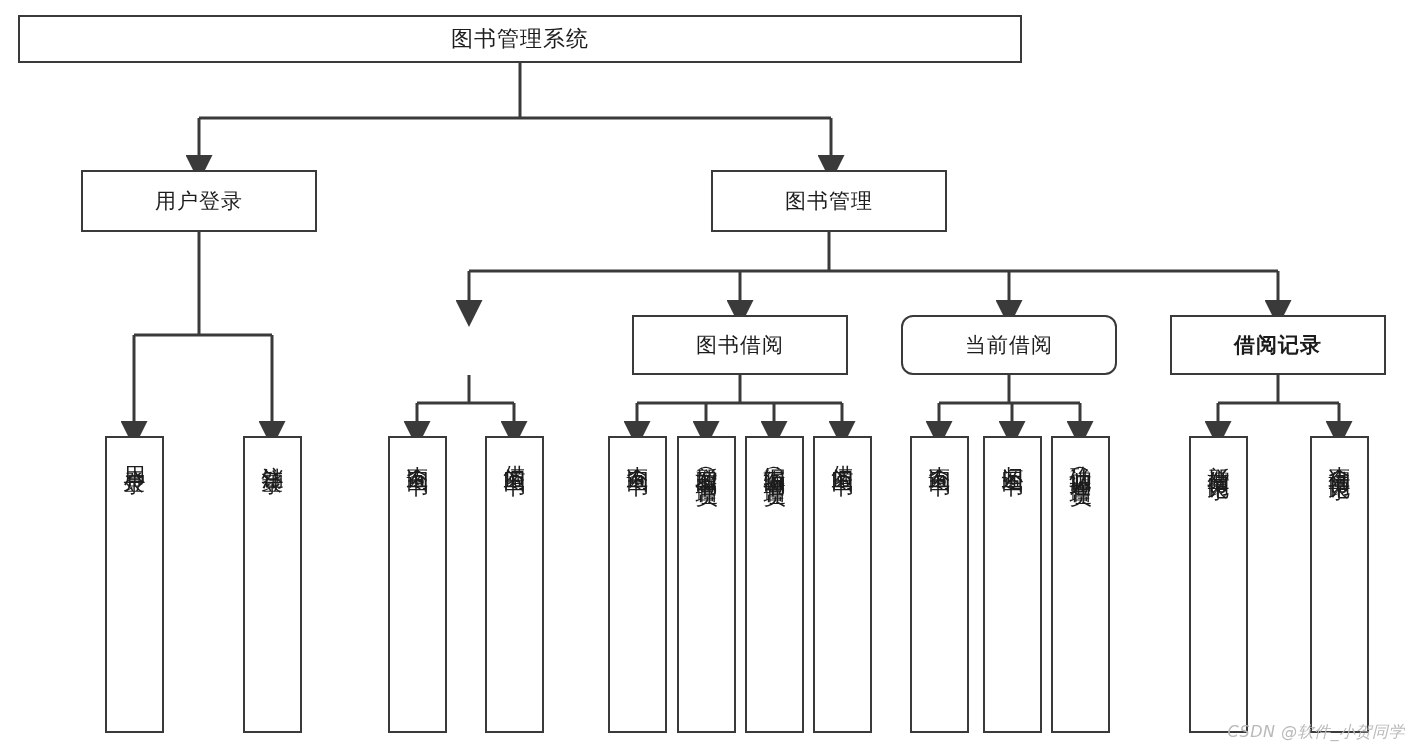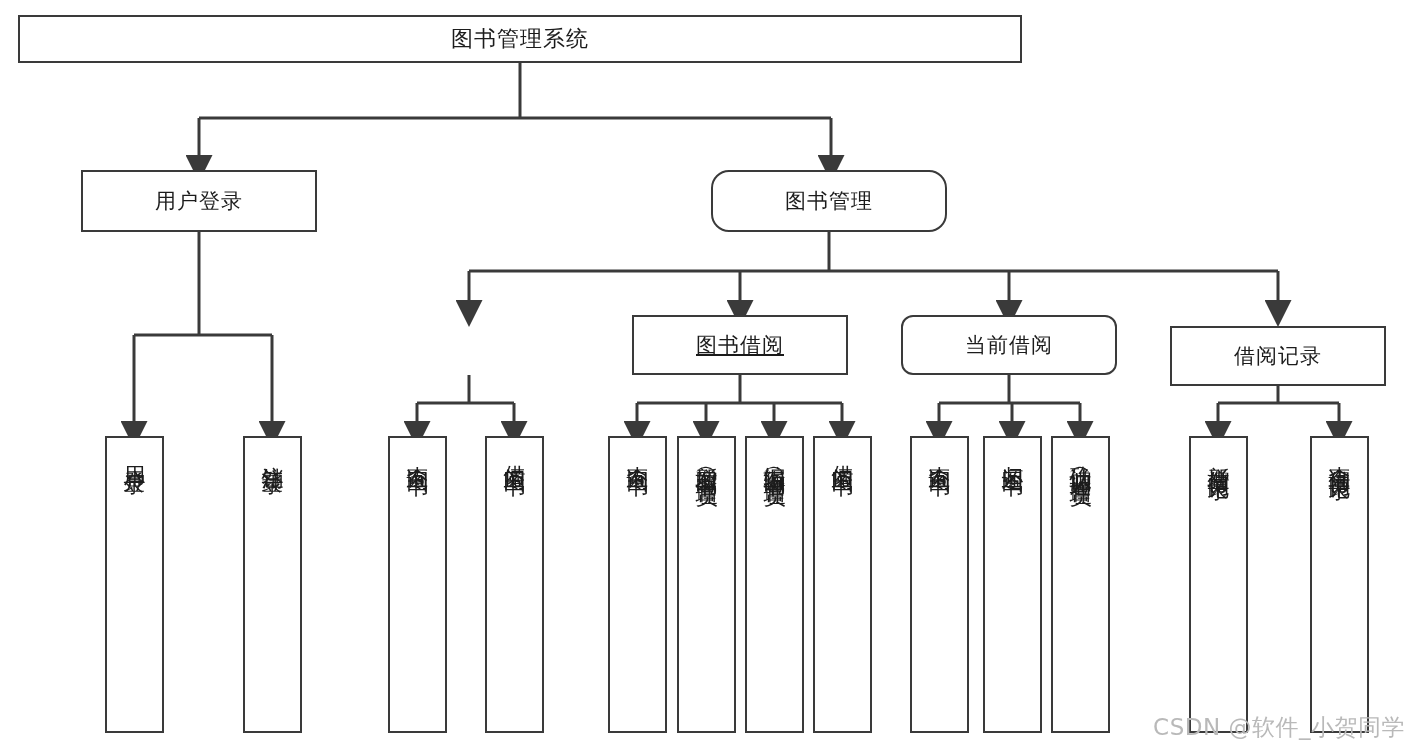--- a/index.html
+++ b/index.html
@@ -43,25 +43,26 @@
     letter-spacing:3px;
     white-space:normal;
   }
   .node.root .label{font-size:22px;}
   .node.level2 .label{font-size:21px;}
   .node.level3 .label{font-size:21px;}
 
   #watermark{
     position:absolute;
     right:8px;bottom:4px;
-    font-size:23px;
+    font-size:16px;
     color:#b9b9b9;
     letter-spacing:0.5px;
     z-index:5;
     white-space:nowrap;
+    font-style:italic;
   }
 </style>
 </head>
 <body>
 
 <div id="diagram-root">
 
   <svg id="edges" viewBox="0 0 1405 747">
     <defs>
       <marker id="arrow" markerWidth="9" markerHeight="9" refX="1" refY="4.5" orient="auto" markerUnits="strokeWidth">
@@ -114,31 +115,31 @@
     </g>
   </svg>
 
   <div class="node root" style="left: 18px; top: 15px; width: 1004px; height: 48px;">
     <span class="label">图书管理系统</span>
   </div>
 
   <div class="node level2" style="left: 81px; top: 170px; width: 236px; height: 62px;">
     <span class="label">用户登录</span>
   </div>
-  <div class="node level2" style="left: 711px; top: 170px; width: 236px; height: 62px; border-radius: 18px;">
+  <div class="node level2" style="left: 711px; top: 170px; width: 236px; height: 62px;">
     <span class="label">图书管理</span>
   </div>
 
-  <div class="node level3" style="left: 632px; top: 315px; width: 216px; height: 60px; text-decoration: underline;">
+  <div class="node level3" style="left: 632px; top: 315px; width: 216px; height: 60px;">
     <span class="label">图书借阅</span>
   </div>
   <div class="node level3" style="left: 901px; top: 315px; width: 216px; height: 60px; border-radius: 12px;">
     <span class="label">当前借阅</span>
   </div>
-  <div class="node level3" style="left: 1170px; top: 326px; width: 216px; height: 60px;">
+  <div class="node level3" style="left: 1170px; top: 315px; width: 216px; height: 60px; font-weight: bold;">
     <span class="label">借阅记录</span>
   </div>
 
   <div class="node vertical" style="left: 105px; top: 436px; width: 59px; height: 297px;">
     <span class="label">用户登录</span>
   </div>
   <div class="node vertical" style="left: 243px; top: 436px; width: 59px; height: 297px;">
     <span class="label">注销登录</span>
   </div>
   <div class="node vertical" style="left: 388px; top: 436px; width: 59px; height: 297px;">

